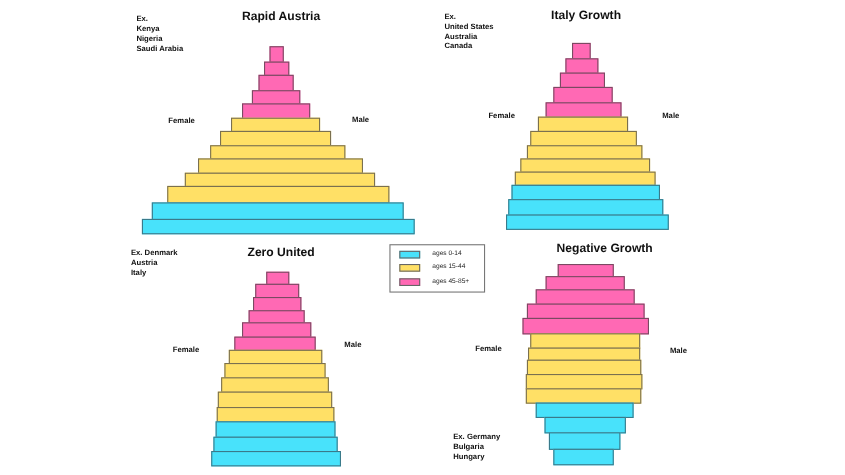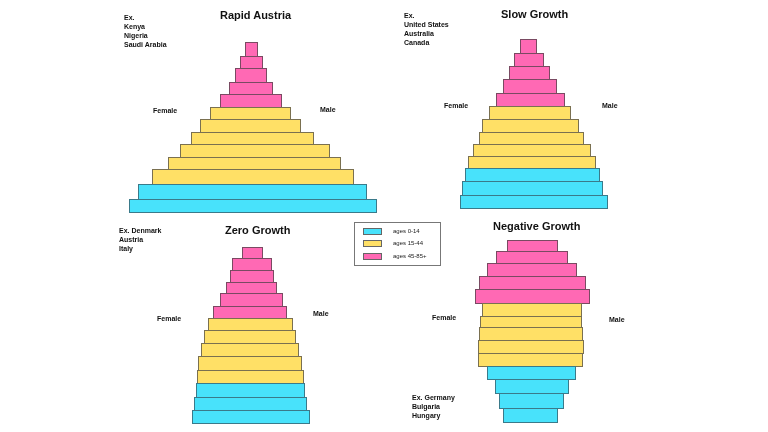--- a/index.html
+++ b/index.html
@@ -35,21 +35,21 @@
     <div class="bar" style="left: 210px; top: 107px; width: 81px; height: 13px; background: rgb(255, 224, 102); border-color: rgb(122, 112, 80); z-index: 5;"></div>
     <div class="bar" style="left: 200px; top: 119px; width: 101px; height: 14px; background: rgb(255, 224, 102); border-color: rgb(122, 112, 80); z-index: 6;"></div>
     <div class="bar" style="left: 191px; top: 132px; width: 123px; height: 13px; background: rgb(255, 224, 102); border-color: rgb(122, 112, 80); z-index: 7;"></div>
     <div class="bar" style="left: 180px; top: 144px; width: 150px; height: 14px; background: rgb(255, 224, 102); border-color: rgb(122, 112, 80); z-index: 8;"></div>
     <div class="bar" style="left: 168px; top: 157px; width: 173px; height: 13px; background: rgb(255, 224, 102); border-color: rgb(122, 112, 80); z-index: 9;"></div>
     <div class="bar" style="left: 152px; top: 169px; width: 202px; height: 16px; background: rgb(255, 224, 102); border-color: rgb(122, 112, 80); z-index: 10;"></div>
     <div class="bar" style="left: 138px; top: 184px; width: 229px; height: 16px; background: rgb(72, 226, 251); border-color: rgb(58, 122, 138); z-index: 11;"></div>
     <div class="bar" style="left: 129px; top: 199px; width: 248px; height: 14px; background: rgb(72, 226, 251); border-color: rgb(58, 122, 138); z-index: 12;"></div>
   </div>
 
-<div class="abs title" style="left:501px; top:8px;">Slow Growth</div>
+<div class="abs title" style="left:501px; top:8px;">Italy Growth</div>
 <div class="abs ex" style="left:404px; top:11px;">Ex.
 United States
 Australia
 Canada</div>
 <div class="abs side-label" style="left:444px; top:102px;">Female</div>
 <div class="abs side-label" style="left:602px; top:102px;">Male</div>
 <div id="pyr-1">
     <div class="bar" style="left: 520px; top: 39px; width: 17px; height: 15px; background: rgb(255, 105, 180); border-color: rgb(122, 74, 98); z-index: 0;"></div>
     <div class="bar" style="left: 514px; top: 53px; width: 30px; height: 14px; background: rgb(255, 105, 180); border-color: rgb(122, 74, 98); z-index: 1;"></div>
     <div class="bar" style="left: 509px; top: 66px; width: 41px; height: 14px; background: rgb(255, 105, 180); border-color: rgb(122, 74, 98); z-index: 2;"></div>
@@ -58,21 +58,21 @@
     <div class="bar" style="left: 489px; top: 106px; width: 82px; height: 14px; background: rgb(255, 224, 102); border-color: rgb(122, 112, 80); z-index: 5;"></div>
     <div class="bar" style="left: 482px; top: 119px; width: 97px; height: 14px; background: rgb(255, 224, 102); border-color: rgb(122, 112, 80); z-index: 6;"></div>
     <div class="bar" style="left: 479px; top: 132px; width: 105px; height: 13px; background: rgb(255, 224, 102); border-color: rgb(122, 112, 80); z-index: 7;"></div>
     <div class="bar" style="left: 473px; top: 144px; width: 118px; height: 13px; background: rgb(255, 224, 102); border-color: rgb(122, 112, 80); z-index: 8;"></div>
     <div class="bar" style="left: 468px; top: 156px; width: 128px; height: 13px; background: rgb(255, 224, 102); border-color: rgb(122, 112, 80); z-index: 9;"></div>
     <div class="bar" style="left: 465px; top: 168px; width: 135px; height: 14px; background: rgb(72, 226, 251); border-color: rgb(58, 122, 138); z-index: 10;"></div>
     <div class="bar" style="left: 462px; top: 181px; width: 141px; height: 15px; background: rgb(72, 226, 251); border-color: rgb(58, 122, 138); z-index: 11;"></div>
     <div class="bar" style="left: 460px; top: 195px; width: 148px; height: 14px; background: rgb(72, 226, 251); border-color: rgb(58, 122, 138); z-index: 12;"></div>
   </div>
 
-<div class="abs title" style="left:225px; top:224px;">Zero Growth</div>
+<div class="abs title" style="left:225px; top:224px;">Zero United</div>
 <div class="abs ex" style="left:119px; top:226px;">Ex. Denmark
 Austria
 Italy</div>
 <div class="abs side-label" style="left:157px; top:315px;">Female</div>
 <div class="abs side-label" style="left:313px; top:310px;">Male</div>
 <div id="pyr-2">
     <div class="bar" style="left: 242px; top: 247px; width: 21px; height: 12px; background: rgb(255, 105, 180); border-color: rgb(122, 74, 98); z-index: 0;"></div>
     <div class="bar" style="left: 232px; top: 258px; width: 40px; height: 13px; background: rgb(255, 105, 180); border-color: rgb(122, 74, 98); z-index: 1;"></div>
     <div class="bar" style="left: 230px; top: 270px; width: 44px; height: 13px; background: rgb(255, 105, 180); border-color: rgb(122, 74, 98); z-index: 2;"></div>
     <div class="bar" style="left: 226px; top: 282px; width: 51px; height: 12px; background: rgb(255, 105, 180); border-color: rgb(122, 74, 98); z-index: 3;"></div>
@@ -81,21 +81,21 @@
     <div class="bar" style="left: 208px; top: 318px; width: 85px; height: 13px; background: rgb(255, 224, 102); border-color: rgb(122, 112, 80); z-index: 6;"></div>
     <div class="bar" style="left: 204px; top: 330px; width: 92px; height: 14px; background: rgb(255, 224, 102); border-color: rgb(122, 112, 80); z-index: 7;"></div>
     <div class="bar" style="left: 201px; top: 343px; width: 98px; height: 14px; background: rgb(255, 224, 102); border-color: rgb(122, 112, 80); z-index: 8;"></div>
     <div class="bar" style="left: 198px; top: 356px; width: 104px; height: 15px; background: rgb(255, 224, 102); border-color: rgb(122, 112, 80); z-index: 9;"></div>
     <div class="bar" style="left: 197px; top: 370px; width: 107px; height: 14px; background: rgb(255, 224, 102); border-color: rgb(122, 112, 80); z-index: 10;"></div>
     <div class="bar" style="left: 196px; top: 383px; width: 109px; height: 15px; background: rgb(72, 226, 251); border-color: rgb(58, 122, 138); z-index: 11;"></div>
     <div class="bar" style="left: 194px; top: 397px; width: 113px; height: 14px; background: rgb(72, 226, 251); border-color: rgb(58, 122, 138); z-index: 12;"></div>
     <div class="bar" style="left: 192px; top: 410px; width: 118px; height: 14px; background: rgb(72, 226, 251); border-color: rgb(58, 122, 138); z-index: 13;"></div>
   </div>
 
-<div class="abs title" style="left:493px; top:220px;">Negative Growth</div>
+<div class="abs title" style="left:506px; top:220px;">Negative Growth</div>
 <div class="abs ex" style="left:412px; top:393px;">Ex. Germany
 Bulgaria
 Hungary</div>
 <div class="abs side-label" style="left:432px; top:314px;">Female</div>
 <div class="abs side-label" style="left:609px; top:316px;">Male</div>
 <div id="pyr-3">
     <div class="bar" style="left: 507px; top: 240px; width: 51px; height: 12px; background: rgb(255, 105, 180); border-color: rgb(122, 74, 98); z-index: 0;"></div>
     <div class="bar" style="left: 496px; top: 251px; width: 72px; height: 13px; background: rgb(255, 105, 180); border-color: rgb(122, 74, 98); z-index: 1;"></div>
     <div class="bar" style="left: 487px; top: 263px; width: 90px; height: 14px; background: rgb(255, 105, 180); border-color: rgb(122, 74, 98); z-index: 2;"></div>
     <div class="bar" style="left: 479px; top: 276px; width: 107px; height: 14px; background: rgb(255, 105, 180); border-color: rgb(122, 74, 98); z-index: 3;"></div>

